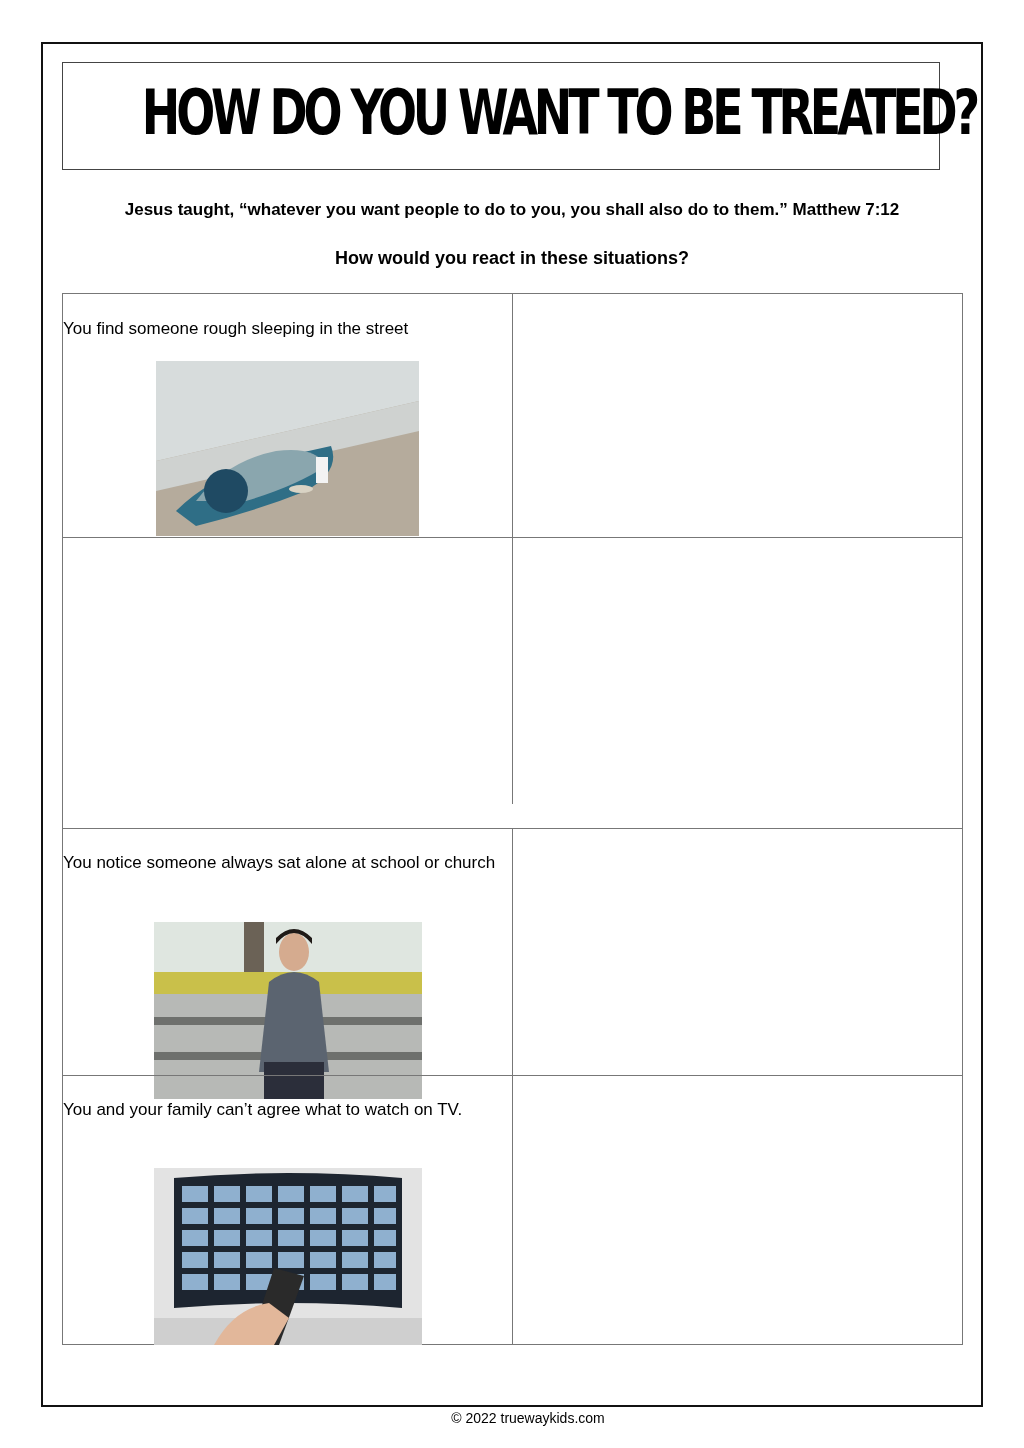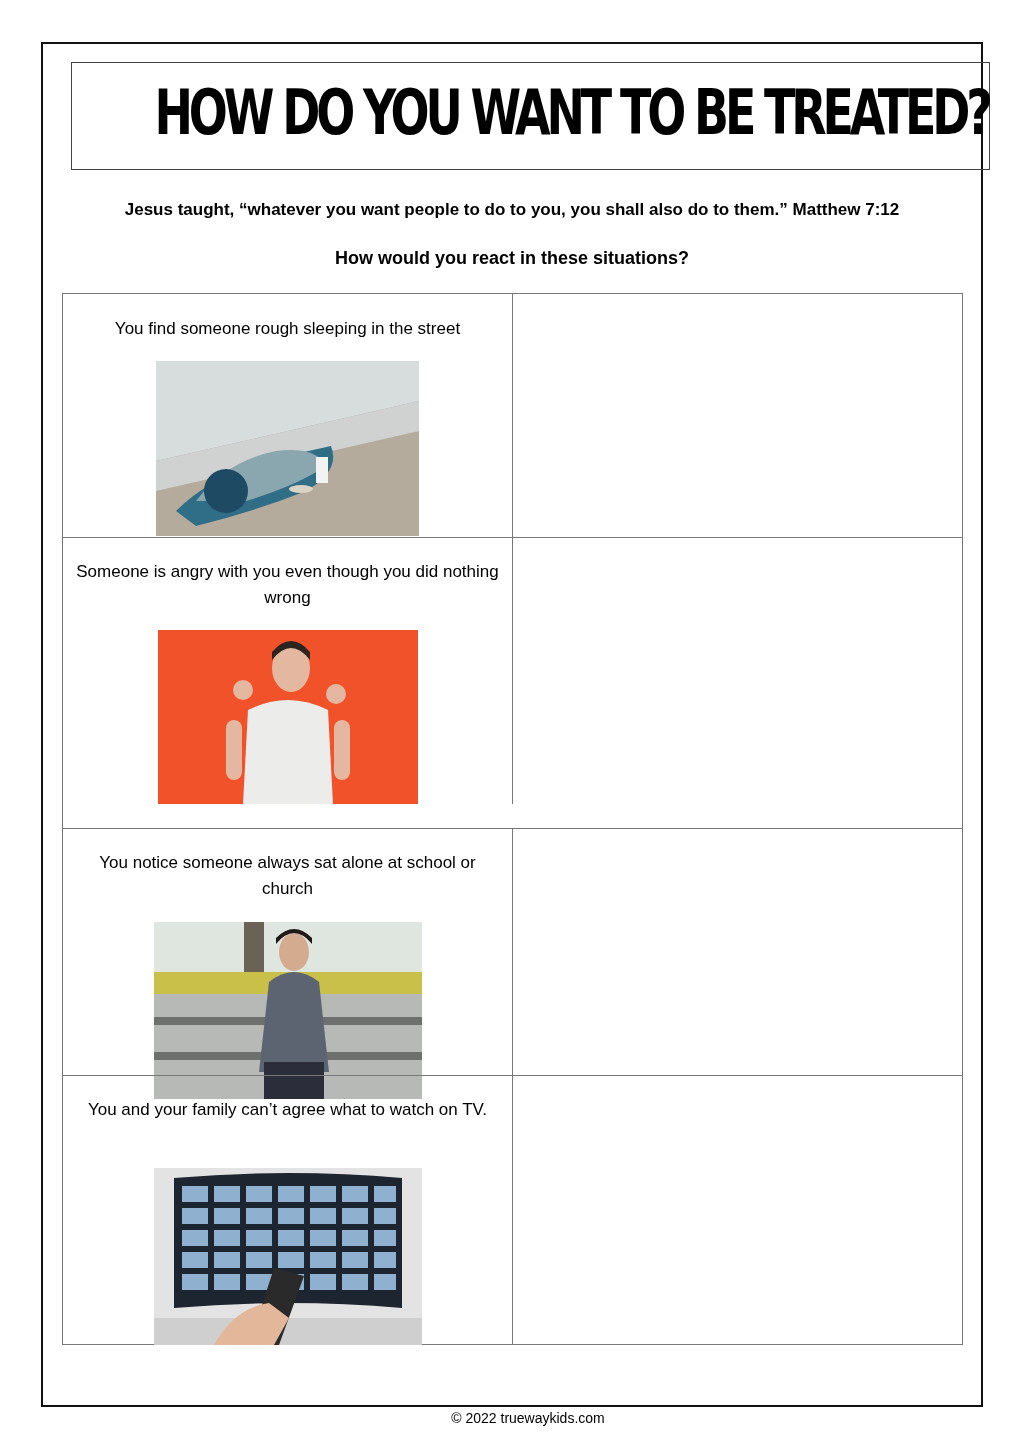--- a/index.html
+++ b/index.html
@@ -1,27 +1,27 @@
 <!DOCTYPE html>
 <html><head>
 <meta charset="utf-8">
 <style>
   html,body{margin:0;padding:0;background:#fff;}
   body{width:1024px;height:1448px;position:relative;font-family:"Liberation Sans",sans-serif;color:#000;overflow:hidden;}
   .page-border{position:absolute;left:41px;top:42px;width:938px;height:1361px;border:2px solid #111;}
-  .title-box{position:absolute;left:71px;top:62px;width:876px;height:106px;border:1.5px solid #444;padding-left:41px;}
+  .title-box{position:absolute;left:62px;top:62px;width:876px;height:106px;border:1.5px solid #444;}
   .title{position:absolute;left:0;right:0;top:14px;text-align:center;font-family:"DejaVu Sans",sans-serif;font-weight:bold;font-size:56px;letter-spacing:-5px;transform:scaleX(0.82) scaleY(1.1);transform-origin:center top;white-space:nowrap;}
   .quote{position:absolute;left:0;width:1024px;top:200px;text-align:center;font-weight:bold;font-size:17px;}
   .subtitle{position:absolute;left:0;width:1024px;top:248px;text-align:center;font-weight:bold;font-size:18px;}
   .table{position:absolute;left:62px;top:293px;width:899px;height:1050px;border:1px solid #777;}
   .row{position:absolute;left:0;width:899px;border-top:1px solid #777;}
   .row:first-child{border-top:none;}
   .cell-left{position:absolute;left:0;top:0;width:449px;height:100%;}
   .cell-right{position:absolute;left:449px;top:0;width:450px;height:100%;border-left:1px solid #777;}
-  .prompt{position:absolute;left:10px;right:10px;text-align:center;font-size:17px;line-height:26px;}
+  .prompt{position:absolute;left:0;right:10px;font-size:17px;line-height:26px;}
   .img{position:absolute;overflow:hidden;}
   .footer{position:absolute;left:16px;width:1024px;top:1410px;text-align:center;font-size:14px;}
 </style>
 </head>
 <body>
 
 <div class="page-border"></div>
 
 <div class="title-box">
   <div class="title">HOW DO YOU WANT TO BE TREATED?</div>
@@ -46,35 +46,20 @@
           <circle cx="70" cy="130" r="22" fill="#1f4a63"></circle>
           <rect x="160" y="96" width="12" height="26" fill="#f3f3f3"></rect>
           <ellipse cx="145" cy="128" rx="12" ry="4" fill="#d9d3c4"></ellipse>
         </svg>
       </div>
     </div>
     <div class="cell-right"></div>
   </div>
 
   <div class="row" style="top:243px;height:266px;">
-    <div class="cell-left">
-      <div class="prompt" style="top:21px;">Someone is angry with you even though you did nothing wrong</div>
-      <div class="img" style="left:95px;top:92px;width:260px;height:174px;">
-        <svg width="260" height="174" viewBox="0 0 260 174">
-          <rect width="260" height="174" fill="#f2522a"></rect>
-          <path d="M90,80 Q130,60 170,80 L175,174 L85,174 Z" fill="#ececea"></path>
-          <ellipse cx="133" cy="38" rx="19" ry="24" fill="#e4b8a0"></ellipse>
-          <path d="M114,30 Q133,6 152,30 L152,22 Q133,0 114,22 Z" fill="#2e241f"></path>
-          <rect x="68" y="90" width="16" height="60" rx="8" fill="#e4b8a0"></rect>
-          <rect x="176" y="90" width="16" height="60" rx="8" fill="#e4b8a0"></rect>
-          <circle cx="85" cy="60" r="10" fill="#e4b8a0"></circle>
-          <circle cx="178" cy="64" r="10" fill="#e4b8a0"></circle>
-        </svg>
-      </div>
-    </div>
     <div class="cell-right"></div>
   </div>
 
   <div class="row" style="top:509px;height:272px;margin-top:25px;">
     <div class="cell-left">
       <div class="prompt" style="top:21px;">You notice someone always sat alone at school or church</div>
       <div class="img" style="left:91px;top:93px;width:268px;height:177px;">
         <svg width="268" height="177" viewBox="0 0 268 177">
           <rect width="268" height="177" fill="#cfd6d2"></rect>
           <rect width="268" height="70" fill="#dfe6e0"></rect>

